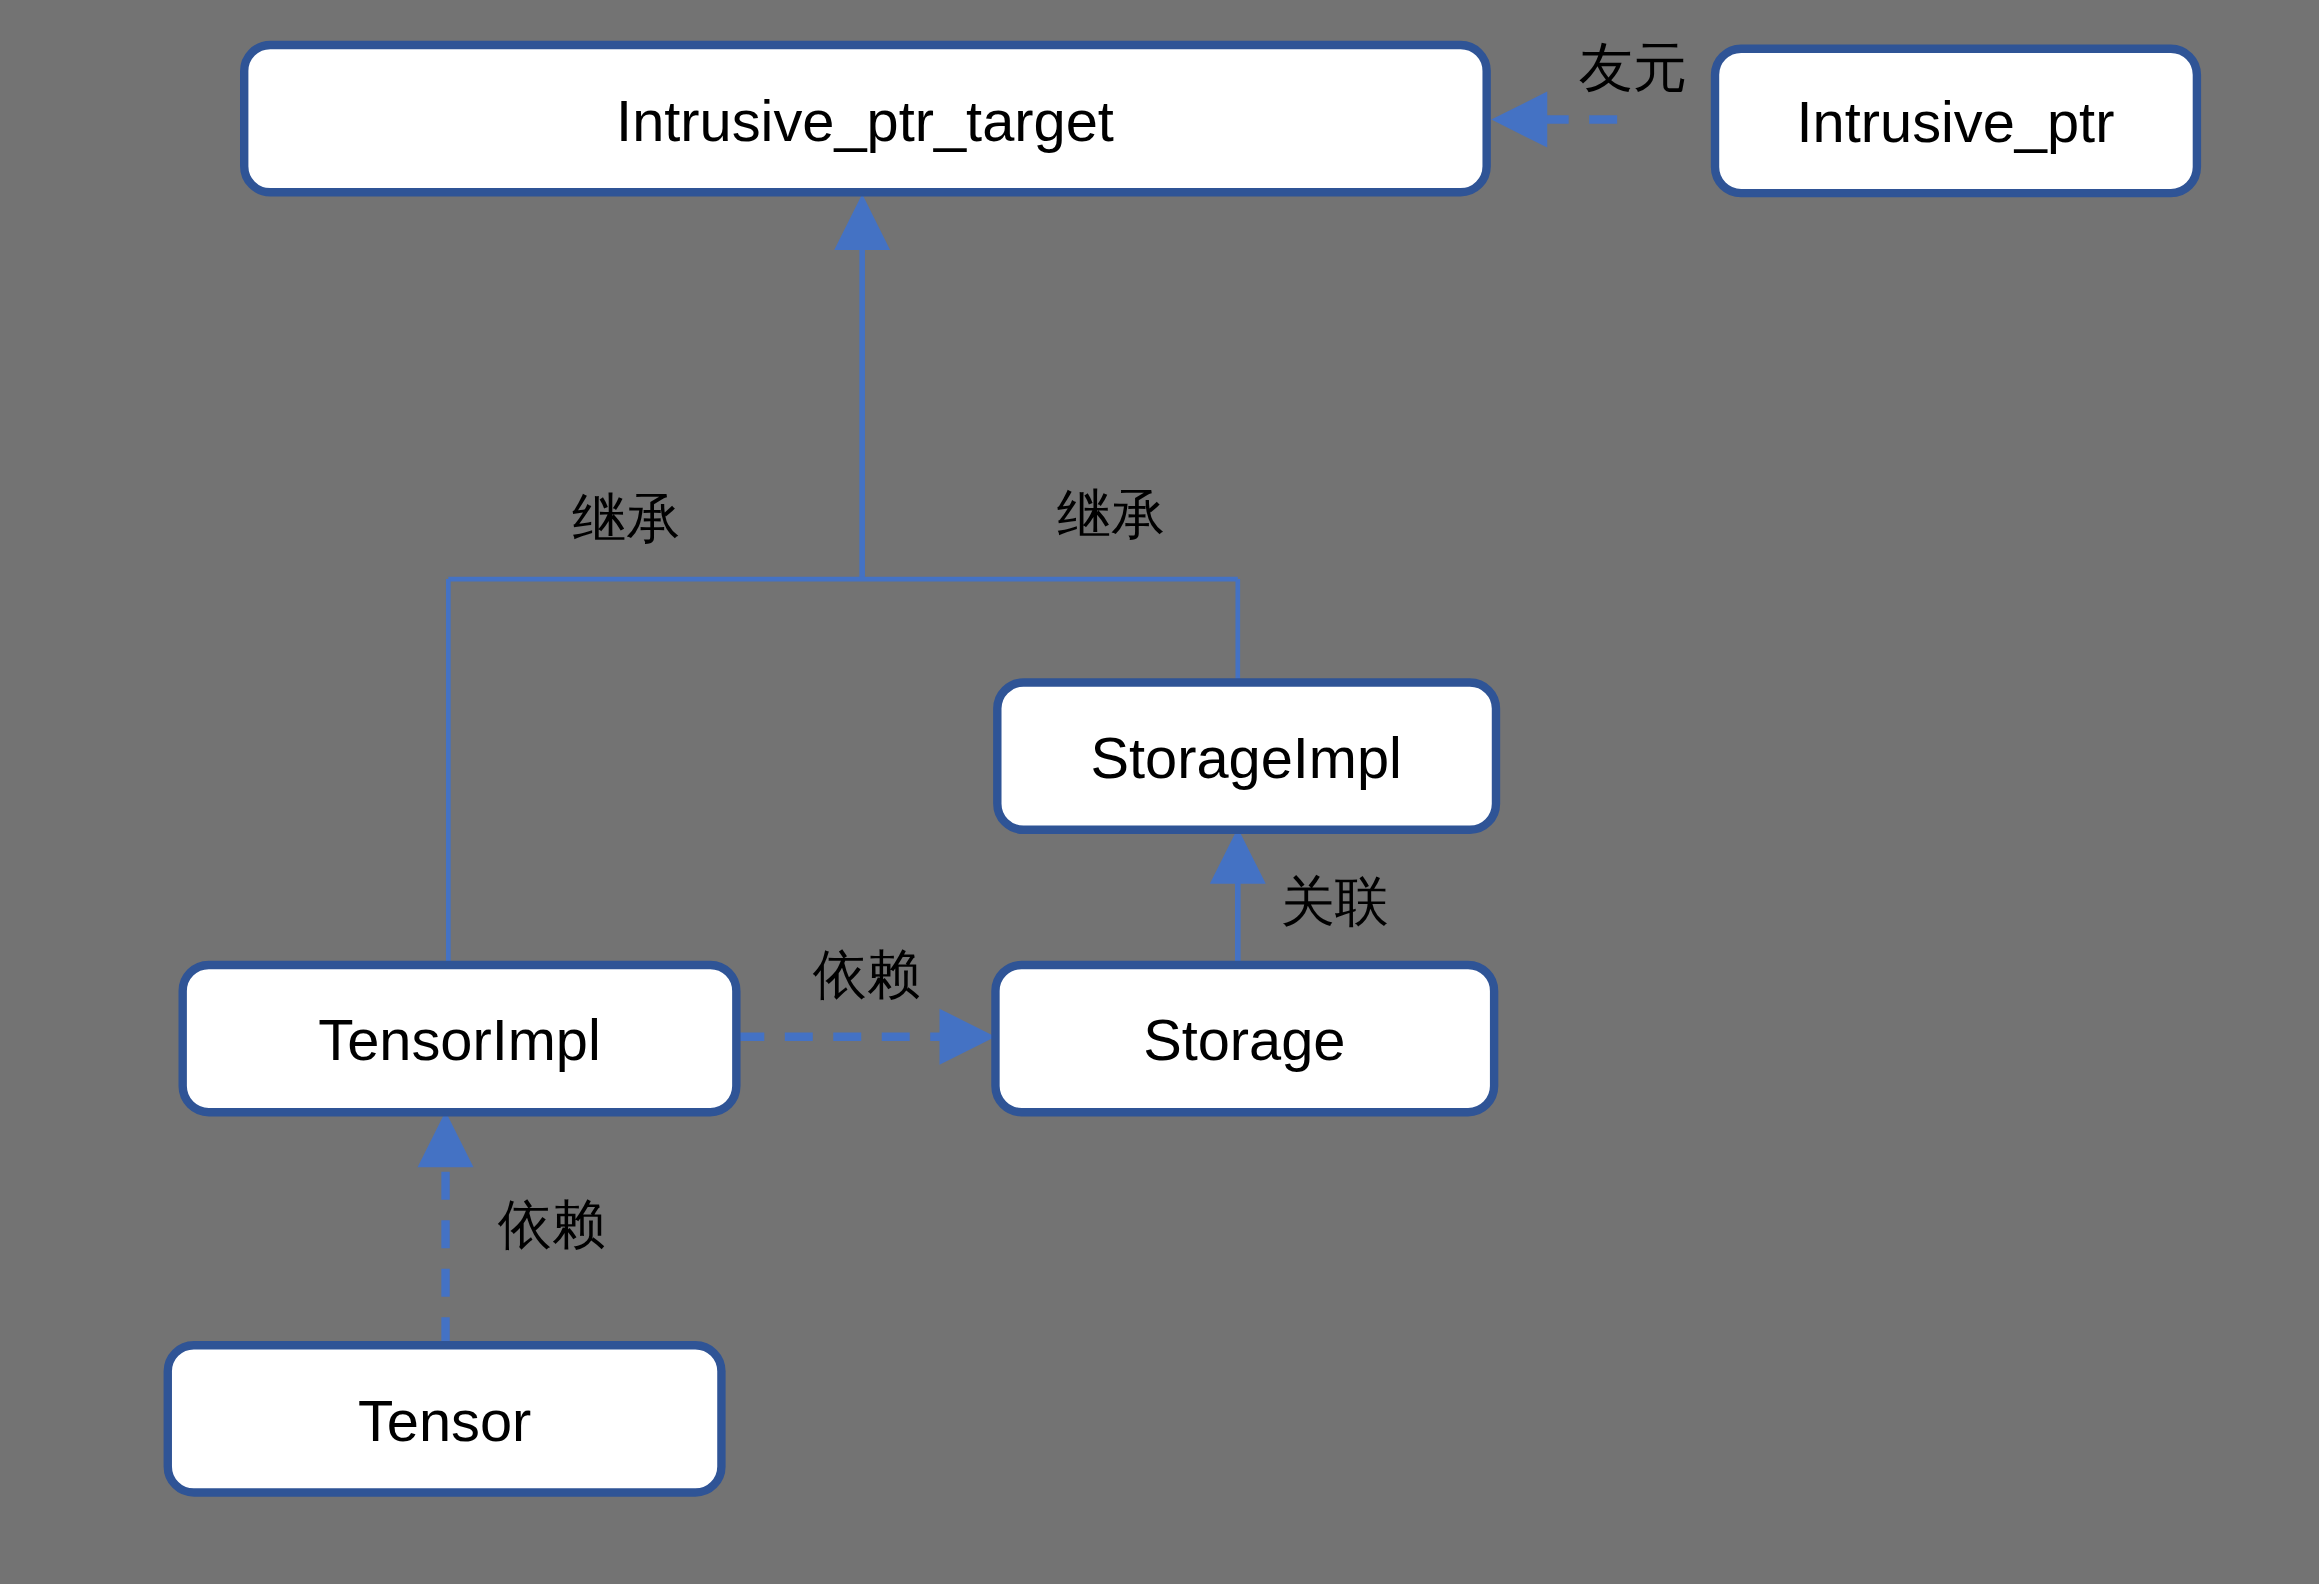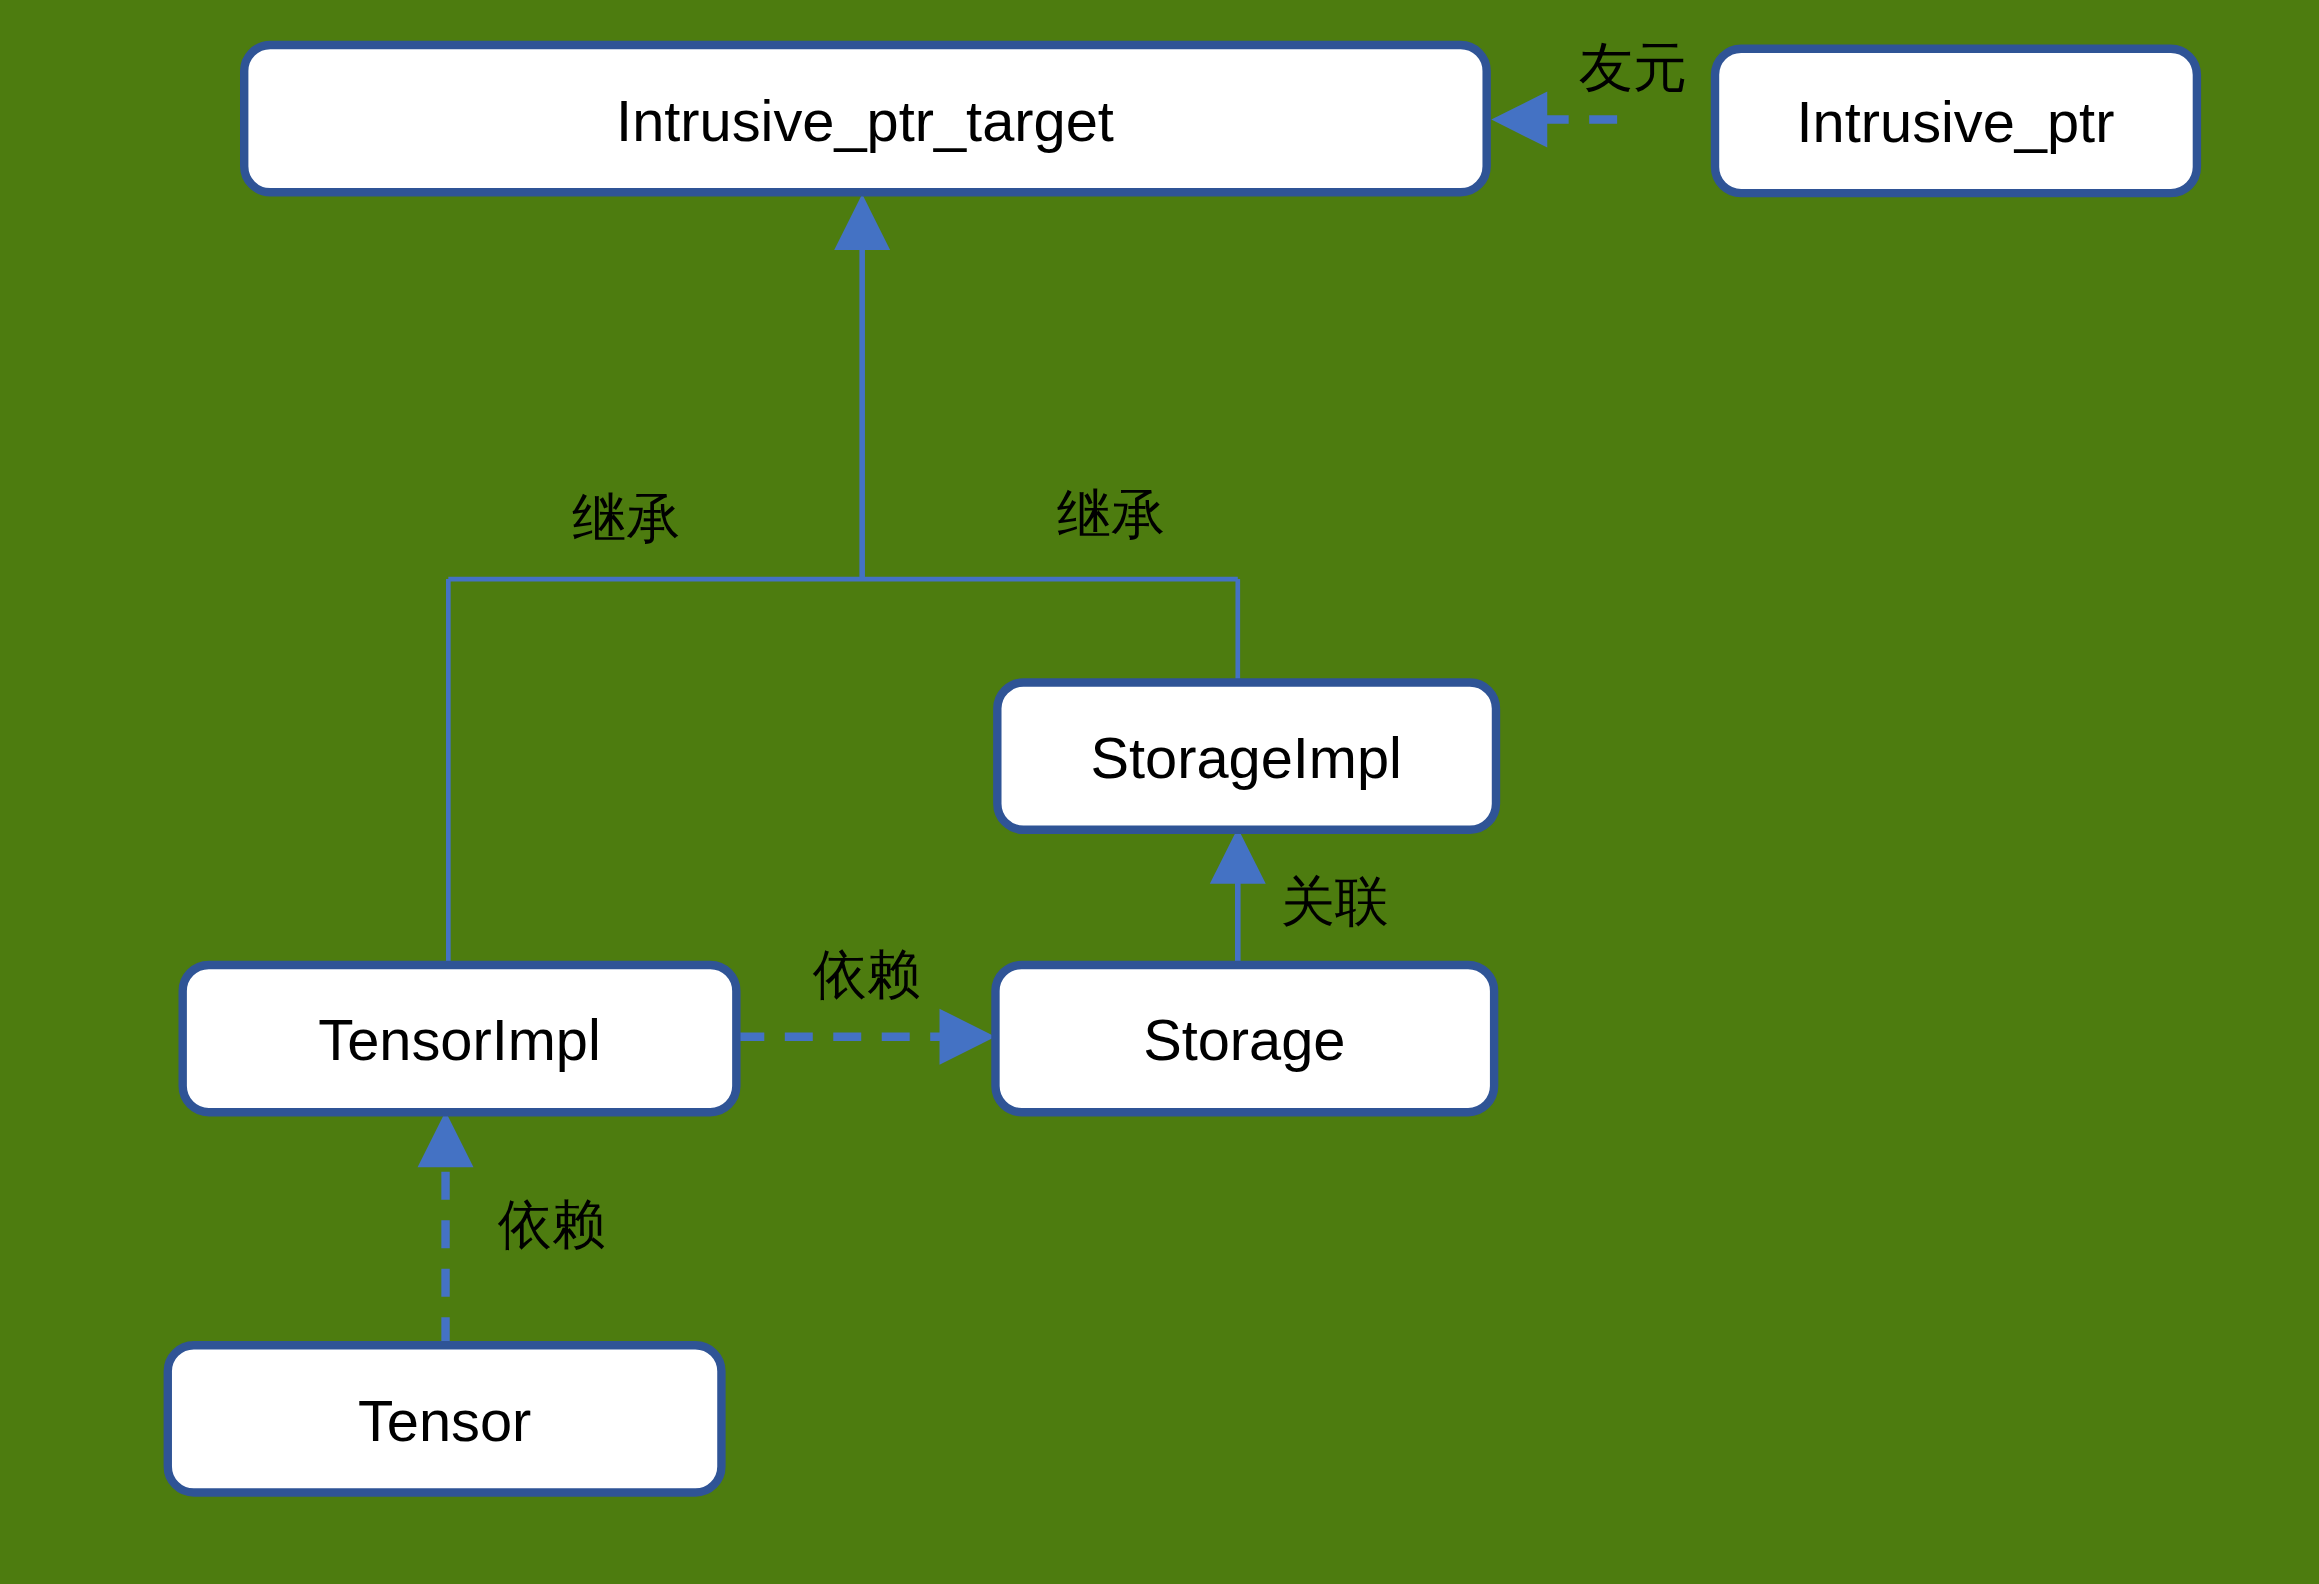--- a/index.html
+++ b/index.html
@@ -7,21 +7,21 @@
     padding: 0;
     background: #ffffff;
   }
   body {
     font-family: "Liberation Sans", "DejaVu Sans", sans-serif;
   }
   #diagram-root {
     position: relative;
     width: 2319px;
     height: 1585px;
-    background: #4d7c0f;
+    background: #737373;
     overflow: hidden;
   }
   svg.canvas {
     position: absolute;
     top: 0;
     left: 0;
     width: 2319px;
     height: 1585px;
     display: block;
   }

